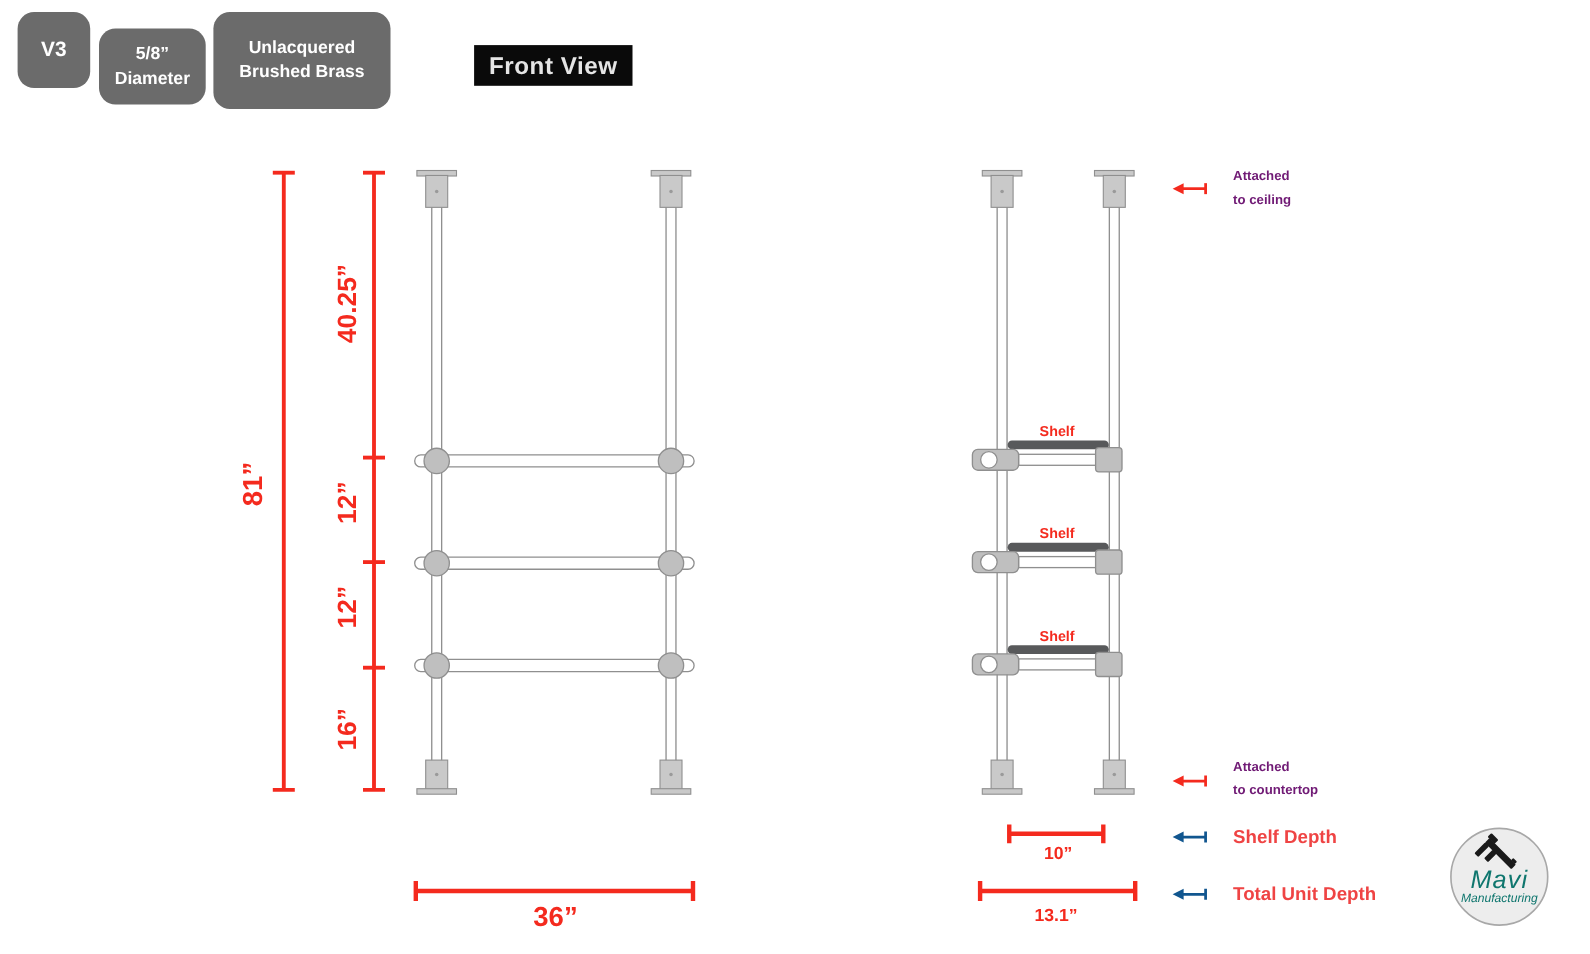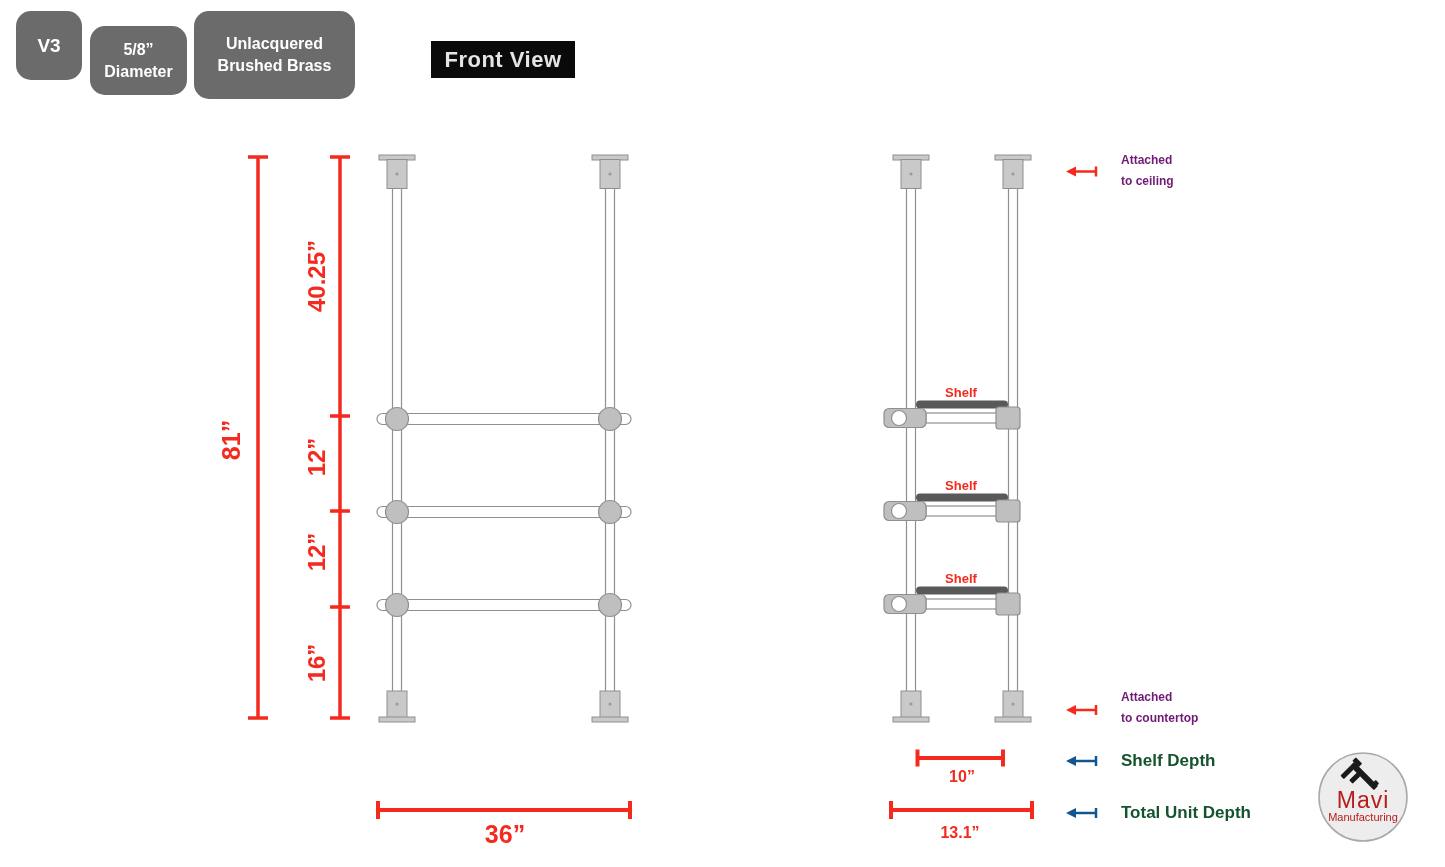--- a/index.html
+++ b/index.html
@@ -26,39 +26,39 @@
 
   
   .dim{position:absolute;color:#f42a1e;font-weight:bold;white-space:nowrap;
        transform:translate(-50%,-50%);}
   .dim.rot{transform:translate(-50%,-50%) rotate(-90deg);}
   .f24{font-size:24px;} .f25{font-size:25px;} .f19{font-size:16px;} .f13{font-size:13px;}
 
   
   .ann{position:absolute;font-weight:bold;white-space:nowrap;}
   .ann.red{color:#701a75;font-size:12px;line-height:21px;}
-  .ann.blue{color:#14532d;font-size:17px;transform:translate(0,-50%);}
+  .ann.blue{color:#ef4444;font-size:17px;transform:translate(0,-50%);}
 
   
   .pole{fill:#ffffff;stroke:#8f8f8f;stroke-width:1.2;}
   .hw{fill:#c9c9c9;stroke:#8f8f8f;stroke-width:1;}
   .tube{fill:#ffffff;stroke:#8f8f8f;stroke-width:1.2;}
   .clamp{fill:#bfbfbf;stroke:#8f8f8f;stroke-width:1.2;}
   .hole{fill:#ffffff;stroke:#8f8f8f;stroke-width:1.2;}
   .darkbar{fill:#58595b;stroke:none;}
   .dot{fill:#9a9a9a;stroke:none;}
   .dimline{stroke:#f42a1e;stroke-width:3.5;}
   .dimline4{stroke:#f42a1e;stroke-width:4;}
   .arrow-red{stroke:#f42a1e;stroke-width:2.5;}
   .arrow-red-head{fill:#f42a1e;}
   .arrow-blue{stroke:#11568f;stroke-width:2.5;}
   .arrow-blue-head{fill:#11568f;}
   .logo-circle{fill:#ededed;stroke:#a8a8a8;stroke-width:1.5;}
   .logo-ink{fill:#1a1a1a;}
-  .logo-text{position:absolute;color:#b91c1c;text-align:center;transform:translate(-50%,-50%);white-space:nowrap;}
+  .logo-text{position:absolute;color:#0f766e;text-align:center;transform:translate(-50%,-50%);white-space:nowrap;font-style:italic;}
 </style>
 </head>
 <body>
 
 <div class="page">
 
   <svg class="layer" width="1445" height="867" viewBox="0 0 1445 867">
 
     <g>
       <rect class="pole" x="392.5" y="160" width="9" height="557"></rect>

